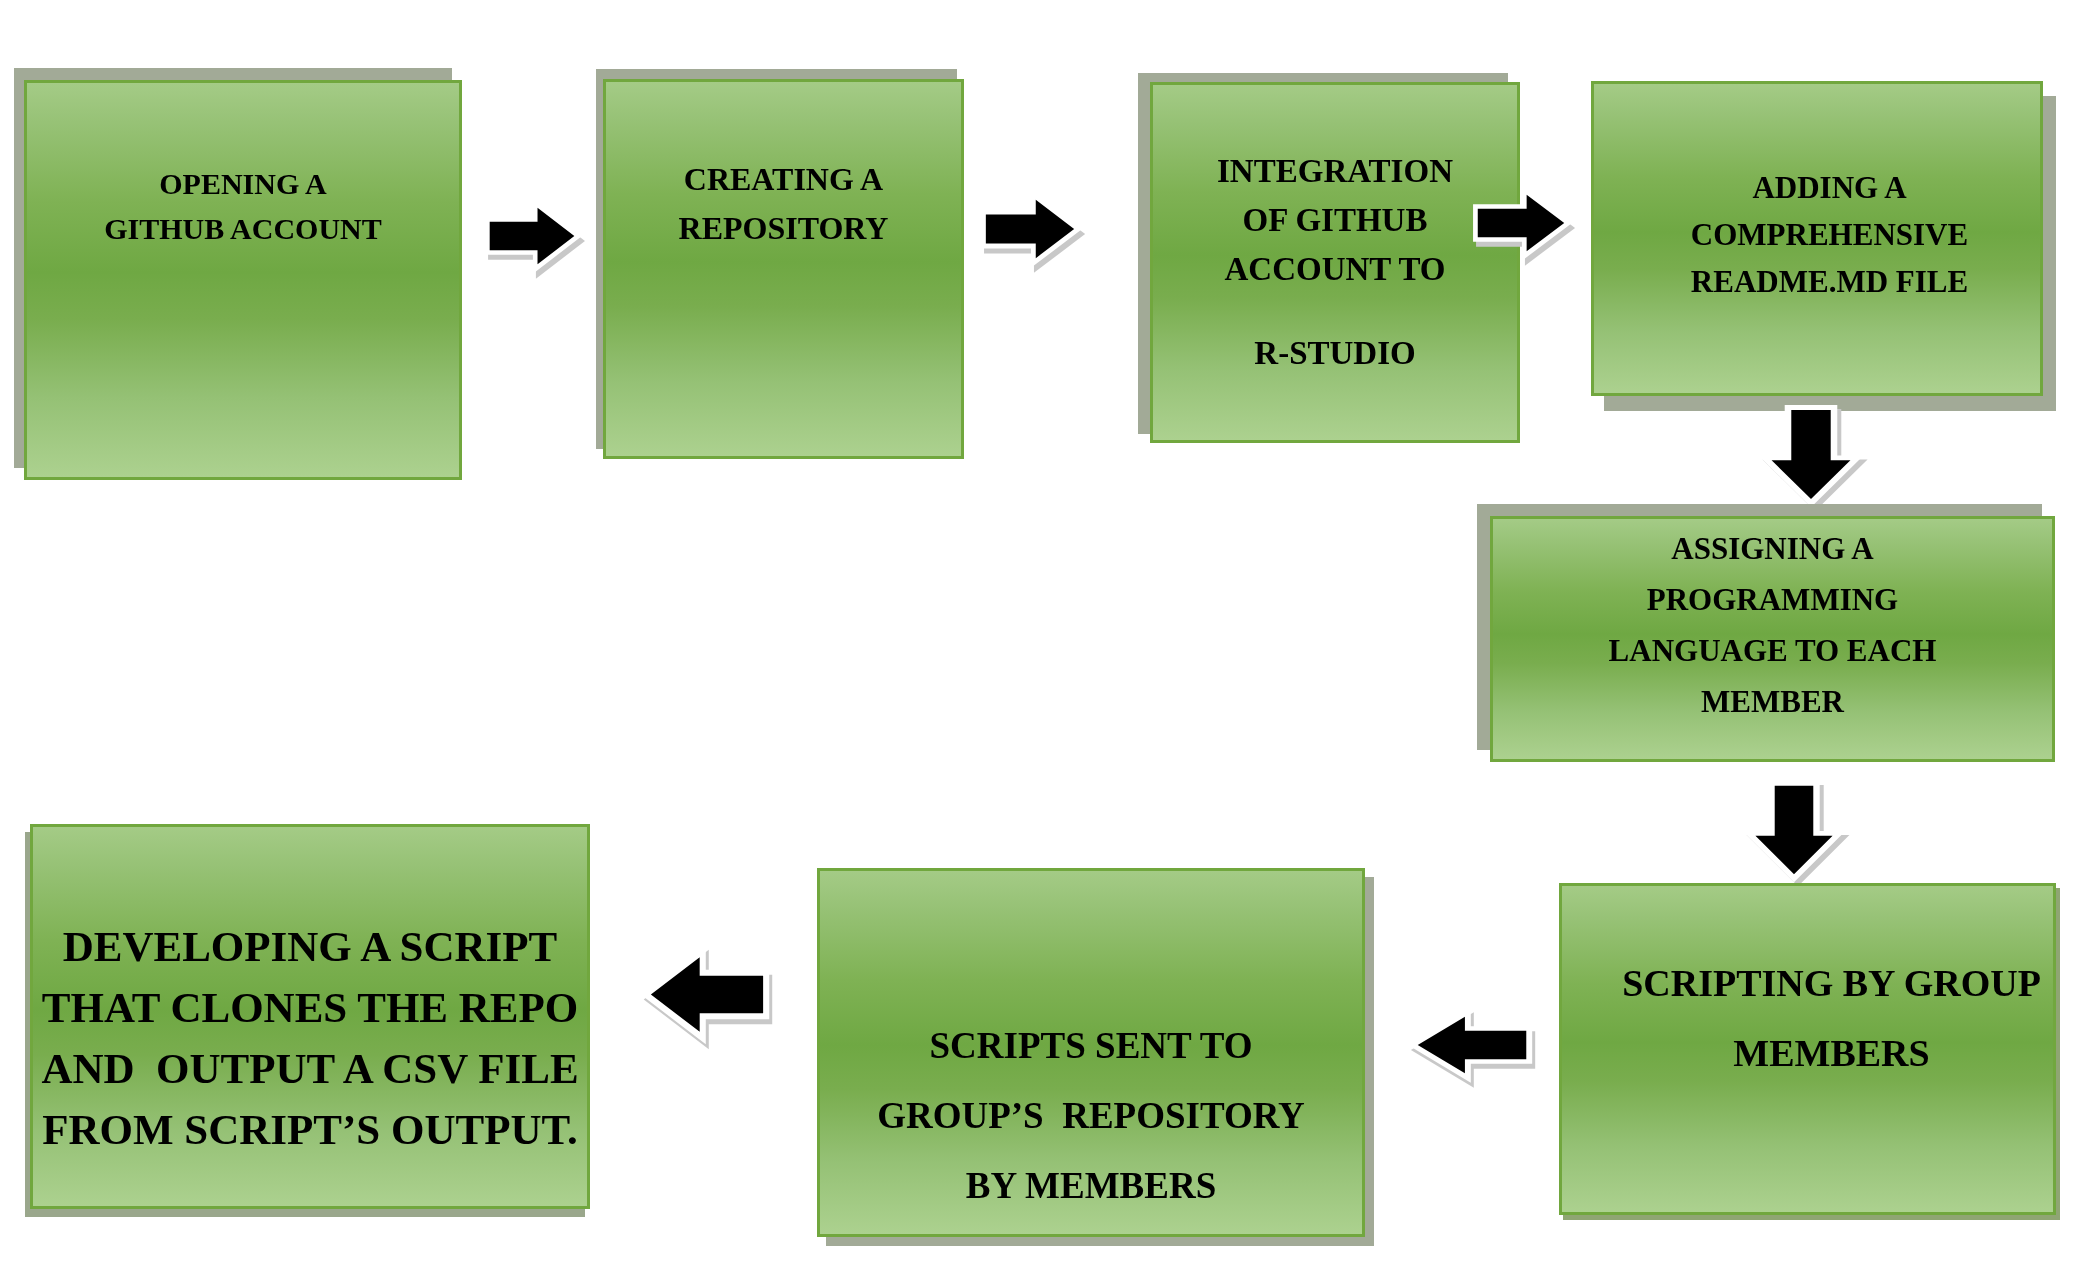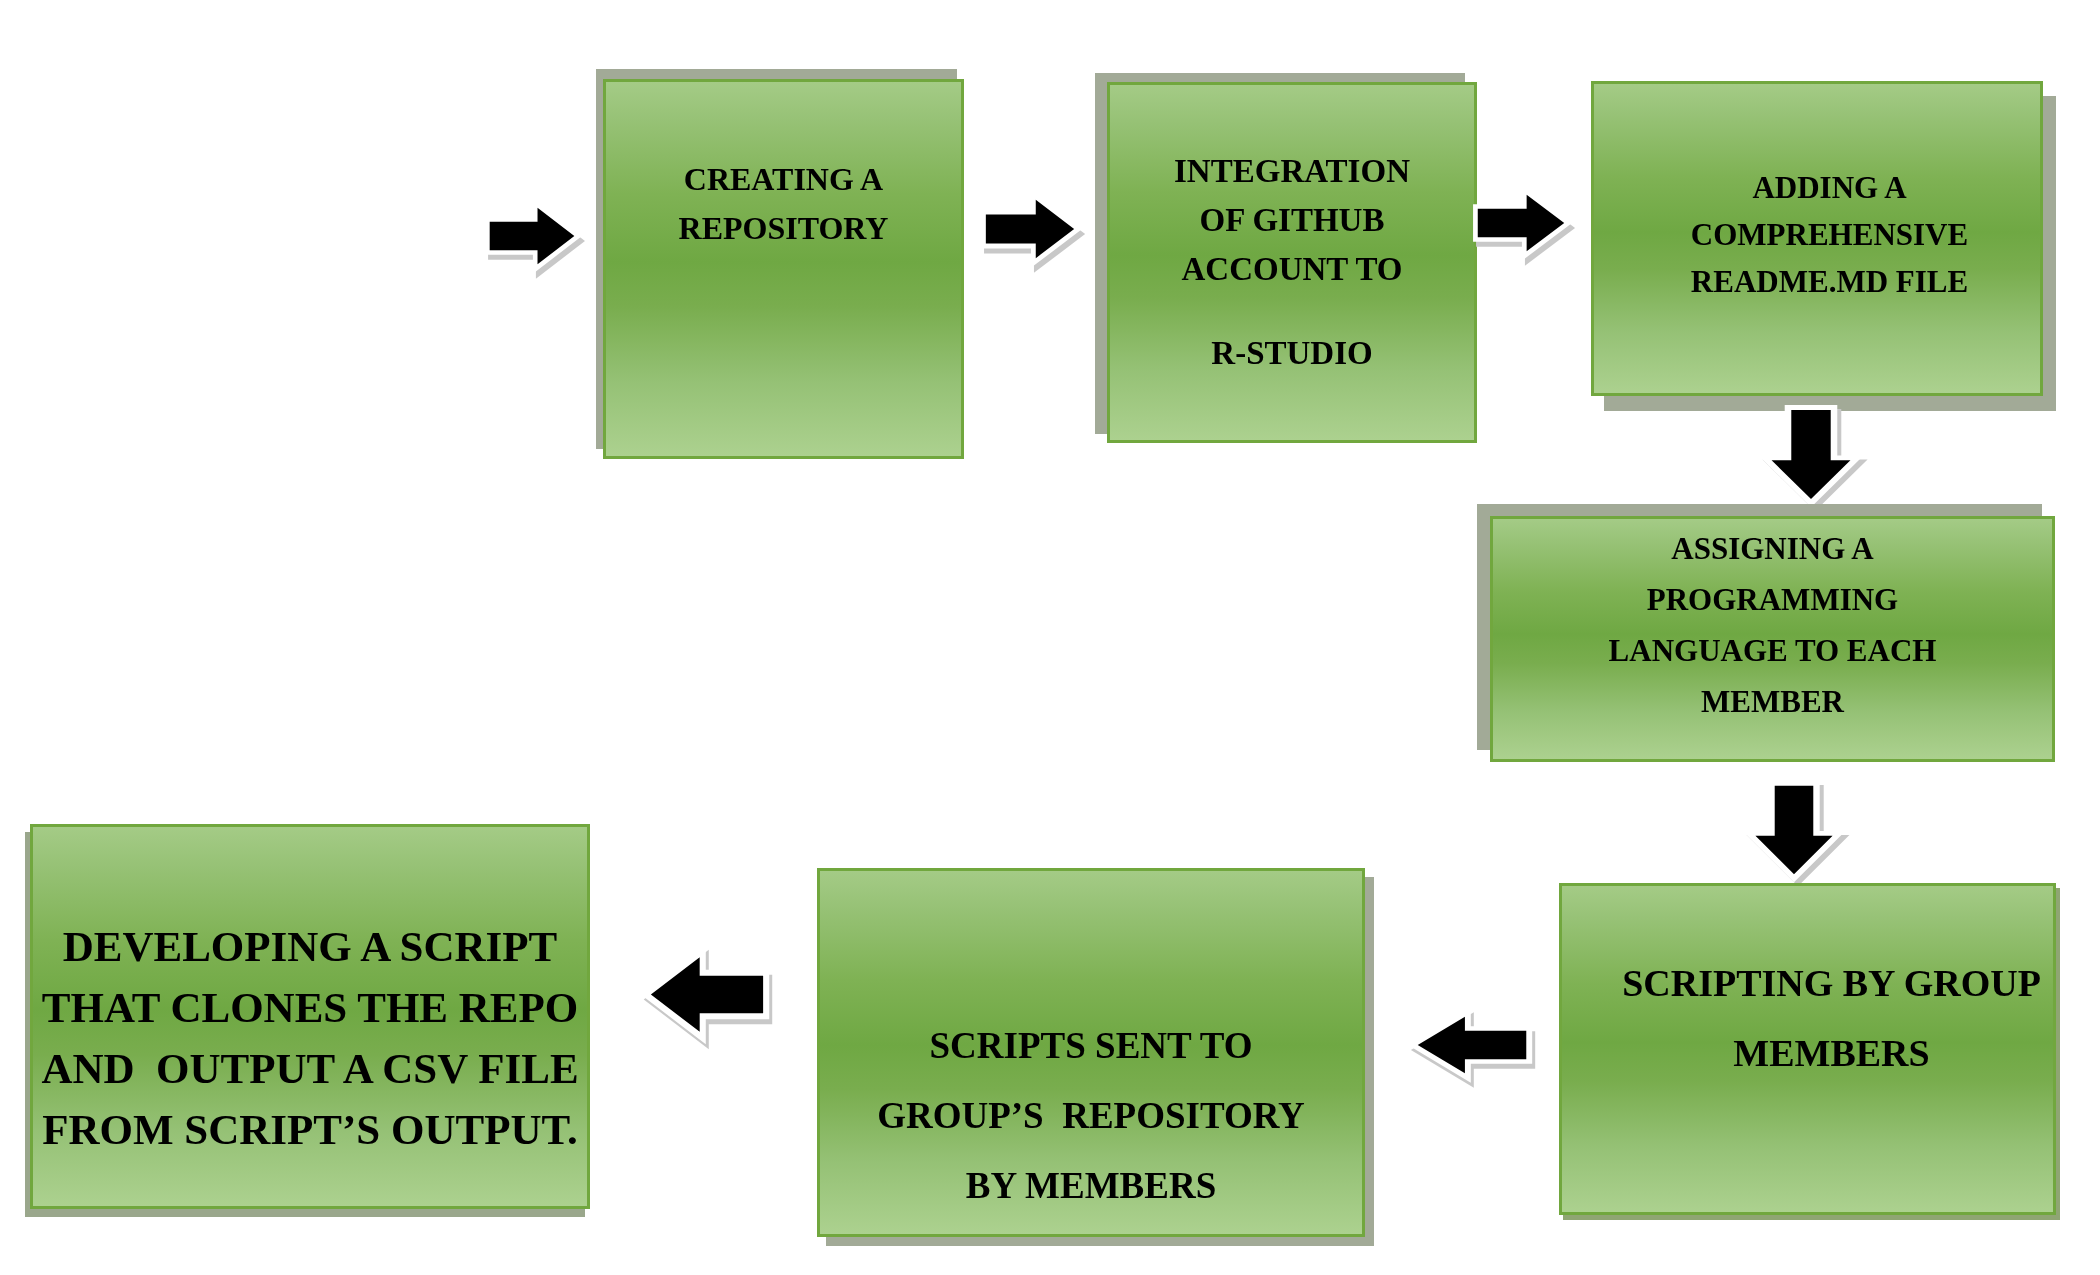--- a/index.html
+++ b/index.html
@@ -8,21 +8,21 @@
   .box{position:absolute;box-sizing:border-box;border:3px solid #71a73e;
        background:linear-gradient(180deg,#a4cb86 0%,#97c276 10%,#7fb254 30%,#6fa843 48%,#79ad4e 60%,#95c175 80%,#acd18f 100%);
        display:flex;flex-direction:column;align-items:center;justify-content:center;
        color:#000;font-weight:700;text-align:center;}
   .txt{position:relative;white-space:pre-wrap;}
   
   .b1{left:24px;top:80px;width:438px;height:400px;box-shadow:-10px -12px 0 0 #a2aa97;font-size:30px;}
   .b1 .txt{line-height:45px;top:-74px;}
   .b2{left:603px;top:79px;width:361px;height:380px;box-shadow:-7px -10px 0 0 #a2aa97;font-size:32px;}
   .b2 .txt{line-height:49px;top:-65px;}
-  .b3{left:1107px;top:82px;width:370px;height:361px;box-shadow:-12px -9px 0 0 #a2aa97;font-size:33px;}
+  .b3{left:1150px;top:82px;width:370px;height:361px;box-shadow:-12px -9px 0 0 #a2aa97;font-size:33px;}
   .b3 .txt{line-height:49px;top:0;}
   .b3 .sub{margin-top:35px;}
   .b4{left:1591px;top:81px;width:452px;height:315px;box-shadow:13px 15px 0 0 #a2aa97;font-size:31px;}
   .b4 .txt{line-height:47px;top:-4px;margin-left:25px;}
   .b5{left:1490px;top:516px;width:565px;height:246px;box-shadow:-13px -12px 0 0 #a2aa97;font-size:31px;}
   .b5 .txt{line-height:51px;top:-14px;}
   .b6{left:1559px;top:883px;width:497px;height:332px;box-shadow:4px 5px 0 0 #8fa573;font-size:38px;padding-left:48px;}
   .b6 .txt{line-height:70px;top:-31px;}
   .b7{left:817px;top:868px;width:548px;height:369px;box-shadow:9px 9px 0 0 #a2aa97;font-size:37px;align-items:center;}
   .b7 .txt{line-height:70px;top:63px;}
@@ -40,20 +40,24 @@
   .a4{left:1765px;top:406px;width:92px;height:97px;}
   .a5{left:1749px;top:782px;width:90px;height:96px;}
   .a6{left:1413px;top:1012px;width:118px;height:66px;}
   .a7{left:646px;top:951px;width:122px;height:87px;}
 </style>
 </head>
 <body>
 
 <div class="canvas">
 
+  <div class="box b1">
+    <div class="txt">OPENING A
+GITHUB ACCOUNT</div>
+  </div>
 
   <div class="arrow a-right a1">
     <svg viewBox="0 0 100 70" preserveAspectRatio="none">
         <polygon points="4,20 56,20 56,5 96,35 56,65 56,50 4,50"></polygon>
       </svg>
   </div>
 
   <div class="box b2">
     <div class="txt">CREATING A
 REPOSITORY</div>

